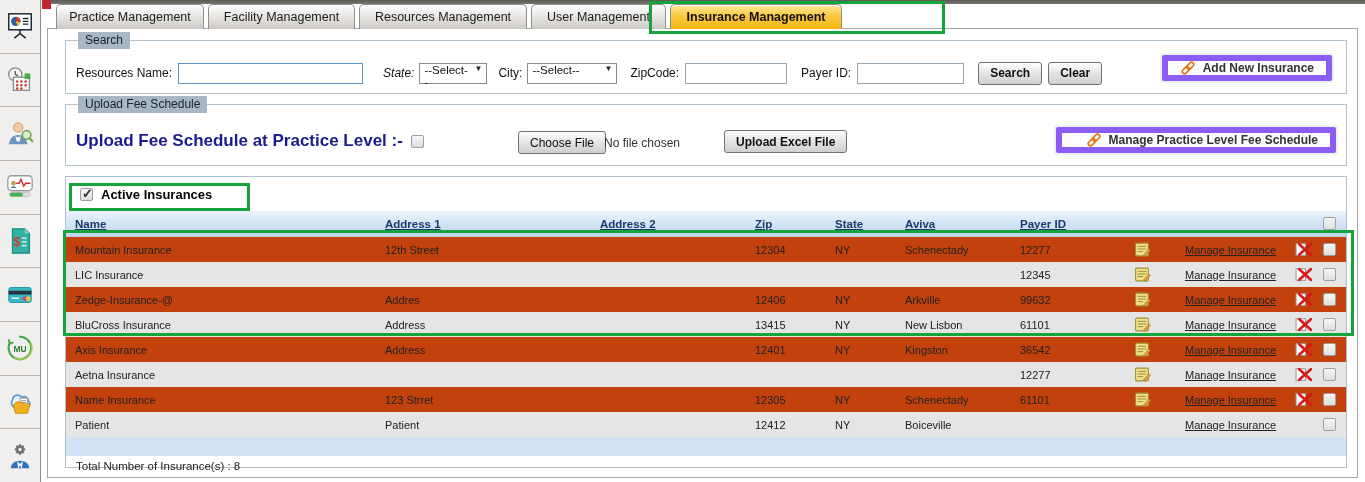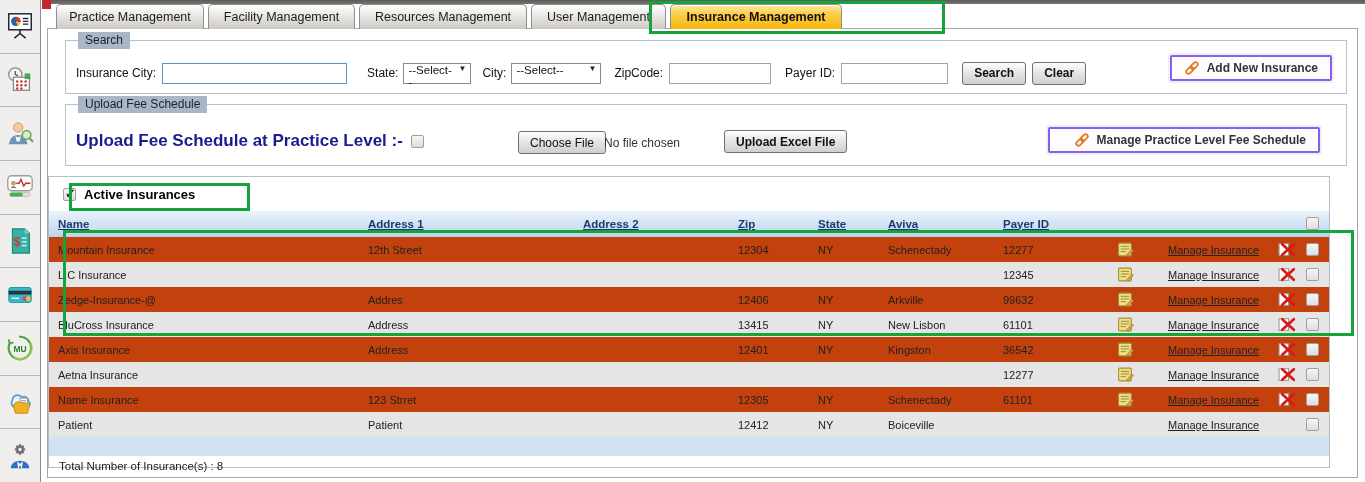--- a/index.html
+++ b/index.html
@@ -58,31 +58,31 @@
 
   .sel { height:21px; border:1px solid #8a8a8a; background:#fff; display:inline-flex;
     align-items:flex-start; justify-content:space-between; padding:0 4px; font-size:11.5px;
     color:#111; cursor:pointer; }
   .sel .arr { font-size:8px; margin-left:6px; color:#222; }
 
   .btn { height:23px; padding:0 11px; border:1px solid #707070; border-radius:3px;
     background:linear-gradient(#ffffff,#e6e6e6 45%,#cfcfcf); font-family:inherit;
     font-size:12px; font-weight:bold; color:#111; cursor:pointer; }
   .white-btn { position:absolute; display:flex; align-items:center; gap:7px; height:26px;
-    padding:0 12px; background:#fdfdfd; border:2px solid #8b5cf6; border-radius:2px;
+    padding:0 12px; background:#fdfdfd; border:6px solid #8b5cf6; border-radius:2px;
     box-shadow:0 0 0 2px #eef1f4; font-weight:bold; font-size:12px; color:#333; cursor:pointer; }
   .navy-bold { font-weight:bold; color:#1b1b8f; font-size:17px; }
 
   .checkbox { width:13px; height:13px; border:1px solid #9f9f9f; border-radius:2px;
     background:linear-gradient(#f6f6f6,#dedede); position:relative; cursor:pointer; display:inline-block; }
   .checkbox.checked::after { content:"\2713"; position:absolute; left:1px; top:-3px;
     font-size:13px; font-weight:bold; color:#2b2b2b; }
 
   
-  #table-box { position:absolute; left:48px; top:176px; width:1282px; height:292px;
+  #table-box { position:absolute; left:65px; top:176px; width:1282px; height:292px;
     border:1px solid #b0bfc9; background:#fff; }
   #active-filter { position:absolute; left:14px; top:10px; display:flex; align-items:center; gap:8px; }
   #active-filter span { font-weight:bold; font-size:13px; color:#000; }
 
   .grid { display:grid; grid-template-columns:310px 215px 155px 80px 70px 115px 108px 57px 105px 28px 22px;
     align-items:center; padding-left:9px; }
   #thead { position:absolute; left:0; top:34px; width:100%; height:26px;
     background:linear-gradient(#eaf3fc,#bed5eb); border-bottom:1px solid #b9cfe4; }
   #thead .th { font-weight:bold; font-size:11.5px; color:#1c3a6e; text-decoration:underline; cursor:pointer; }
   #rows { position:absolute; left:0; top:60px; width:100%; }
@@ -205,23 +205,23 @@
     <div class="tab">Practice Management</div>
     <div class="tab">Facility Management</div>
     <div class="tab">Resources Management</div>
     <div class="tab">User Management</div>
     <div class="tab active">Insurance Management</div>
   </div>
 
   <div id="search-fs" class="fs">
     <div class="fs-legend">Search</div>
     <div class="fs-row">
-      <label>Insurance City:</label>
+      <label>Resources Name:</label>
       <input class="txt focus" style="width: 185px; margin-left: 6px;" value="">
-      <label style="margin-left:20px;">State:</label>
+      <label style="margin-left:20px;font-style:italic;">State:</label>
       <div class="sel" style="width:68px; margin-left:5px;">
         <span>--Select--</span>
           <span class="arr">▼</span>
       </div>
       <label style="margin-left:11px;">City:</label>
       <div class="sel" style="width:90px; margin-left:5px;">
         <span>--Select--</span>
           <span class="arr">▼</span>
       </div>
       <label style="margin-left:13px;">ZipCode:</label>
@@ -244,21 +244,21 @@
 
   <div id="upload-fs" class="fs">
     <div class="fs-legend">Upload Fee Schedule</div>
     <div class="fs-row" style="top:24px;">
       <span class="navy-bold">Upload Fee Schedule at Practice Level :-</span>
       <span class="checkbox" style="margin-left:8px;"></span>
     </div>
     <button class="btn" style="position:absolute; left:452px; top:26px; font-weight:normal;">Choose File</button>
     <span style="position:absolute; left:538px; top:31px; font-size:12px; color:#333;">No file chosen</span>
     <button class="btn" style="position:absolute; left:658px; top:25px;">Upload Excel File</button>
-    <div class="white-btn" style="right:26px; top:22px;padding-left:24px;">
+    <div class="white-btn" style="right:10px; top:22px;padding-left:24px;">
       <svg width="16" height="16" viewBox="0 0 16 16">
         <g transform="rotate(-45 8 8)" fill="none" stroke="#e2761b" stroke-width="1.7">
           <rect x="0.8" y="5.8" width="8" height="4.4" rx="2.2"></rect>
           <rect x="7.2" y="5.8" width="8" height="4.4" rx="2.2"></rect>
         </g>
       </svg>
       <span>Manage Practice Level Fee Schedule</span>
     </div>
   </div>
 

